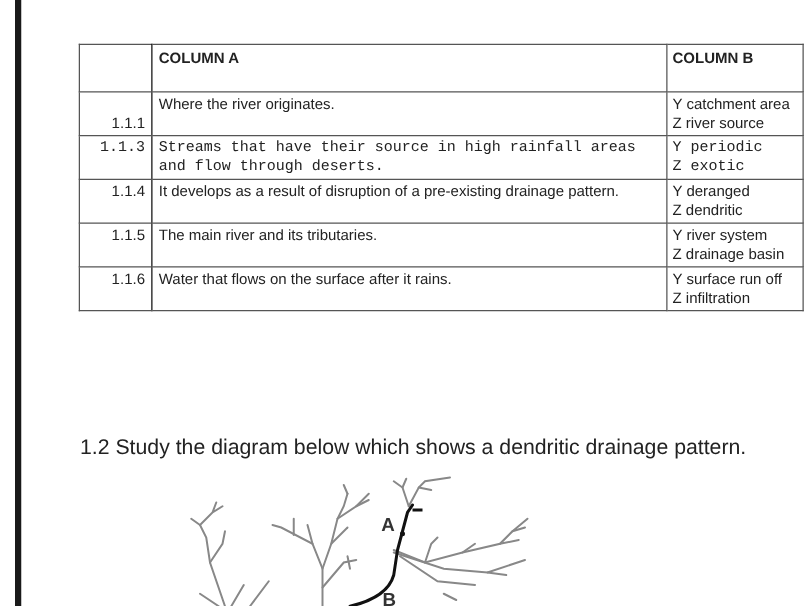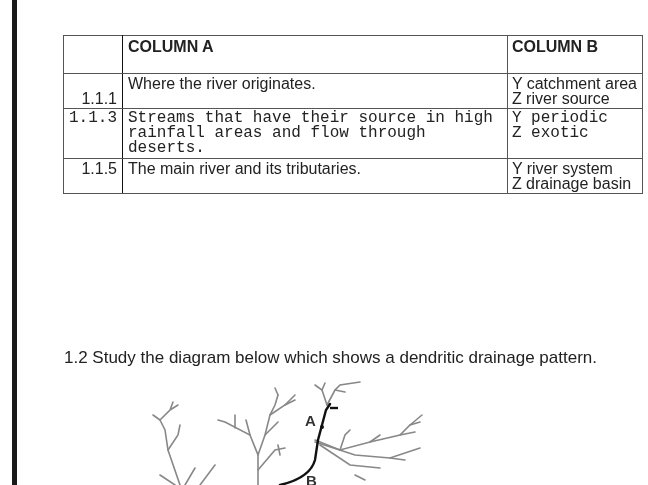--- a/index.html
+++ b/index.html
@@ -7,21 +7,21 @@
       width: 648px; height: 485px; overflow: hidden; background: #ffffff;
       position: relative; font-family: "Liberation Sans", "DejaVu Sans", sans-serif;
       color: #222;
     }
     .left-bar {
       position: absolute; left: 12px; top: 0; width: 5px; height: 485px; background: #1a1a1a;
     }
     .page { position: absolute; left: 0; top: 0; width: 648px; height: 485px; }
     table.match {
       position: absolute; left: 63px; top: 35px; width: 580px;
-      border-collapse: collapse; font-size: 16px; line-height: 15px;
+      border-collapse: collapse; font-size: 12px; line-height: 15px;
     }
     table.match td {
       border: 1.3px solid #555; vertical-align: top; padding: 2px 5px 2px 5px;
     }
     table.match td.num { width: 47px; border-right: 1.6px solid #111; text-align: right; }
     table.match td.colb { width: 99px; border-left: 1.6px solid #333; padding-left: 4px; }
     table.match tr.hdr td { height: 32px; font-weight: bold; padding-top: 3px; }
     .cell-num-bottom { vertical-align: bottom !important; }
     .b-line { display: block; white-space: nowrap; }
     .question {
@@ -58,25 +58,41 @@
     </tr>
     <tr style="height:34px;font-family:Liberation Mono, monospace;">
       <td class="num">1.1.3</td>
       <td>Streams that have their source in high rainfall areas and flow through deserts.</td>
       <td class="colb">
         <span class="b-line">Y periodic</span>
         <span class="b-line">Z exotic</span>
       </td>
     </tr>
     <tr style="height:35px;">
+      <td class="num">1.1.4</td>
+      <td>It develops as a result of disruption of a pre-existing drainage pattern.</td>
+      <td class="colb">
+        <span class="b-line">Y deranged</span>
+        <span class="b-line">Z dendritic</span>
+      </td>
+    </tr>
+    <tr style="height:35px;">
       <td class="num">1.1.5</td>
       <td>The main river and its tributaries.</td>
       <td class="colb">
         <span class="b-line">Y river system</span>
         <span class="b-line">Z drainage basin</span>
+      </td>
+    </tr>
+    <tr style="height:34px;">
+      <td class="num">1.1.6</td>
+      <td>Water that flows on the surface after it rains.</td>
+      <td class="colb">
+        <span class="b-line">Y surface run off</span>
+        <span class="b-line">Z infiltration</span>
       </td>
     </tr>
   </tbody>
     </table>
 
   <div class="question">1.2 Study the diagram below which shows a dendritic drainage pattern.</div>
 
   <svg class="diagram" width="320" height="105" viewBox="0 0 320 105">
     <g fill="none" stroke="#888" stroke-width="1.6" stroke-linecap="round">
 

